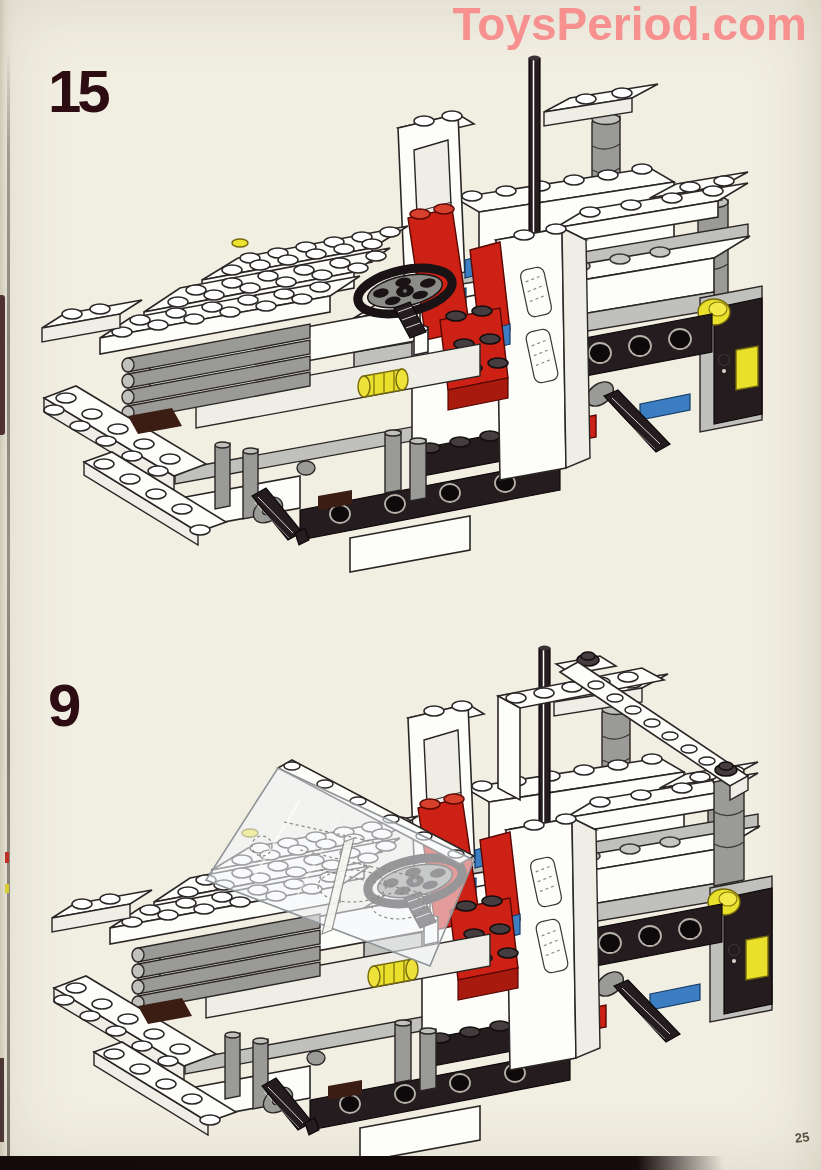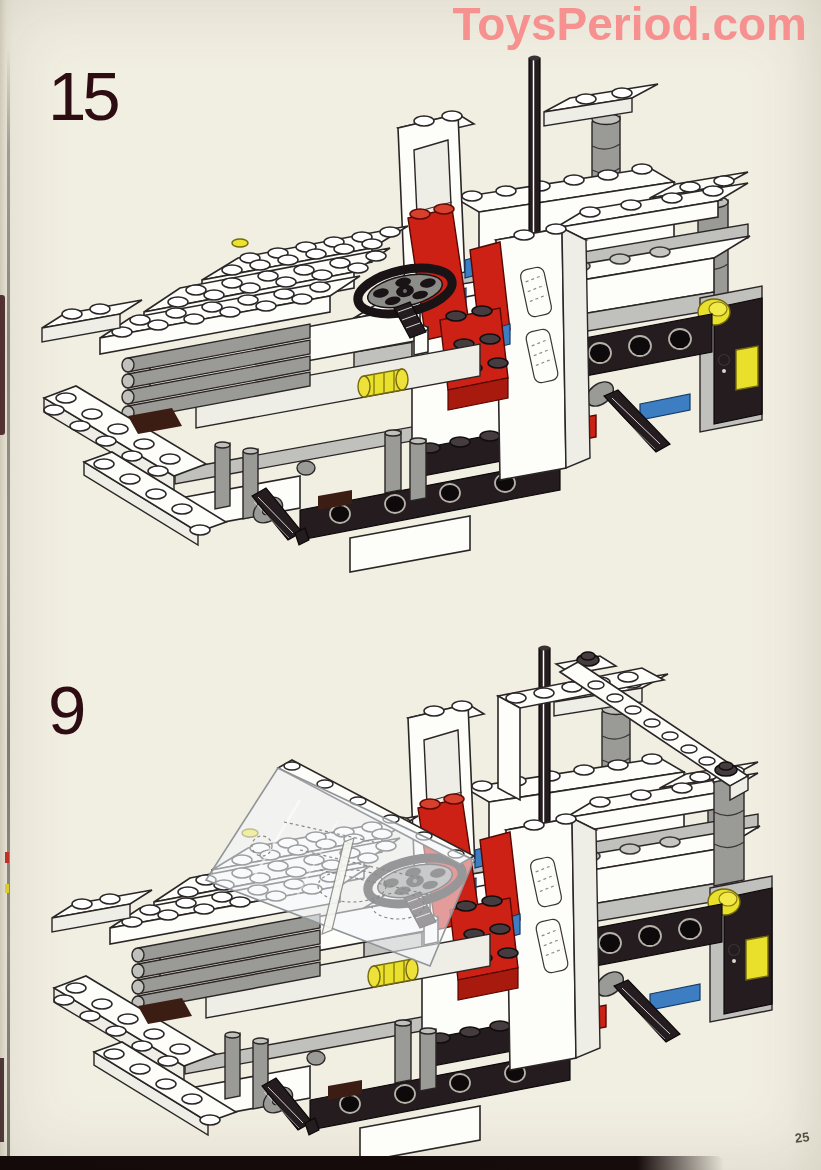--- a/index.html
+++ b/index.html
@@ -11,21 +11,21 @@
     box-shadow:inset 0 0 70px rgba(110,100,80,.18);
     font-family:"Liberation Sans", sans-serif;
   }
   .watermark{
     position:absolute;top:0px;right:14px;
     font-size:46px;font-weight:bold;letter-spacing:0px;
     color:#f7918f;line-height:1.05;margin-left:48px;
   }
   .step-label{
     position:absolute;left:48px;
-    font-size:69px;font-weight:normal;letter-spacing:-4px;
+    font-size:60px;font-weight:bold;letter-spacing:-4px;
     color:#2d0d12;line-height:1;
   }
   .step-15{top:62px;}
   .step-16{top:676px;}
   .page-number{
     position:absolute;top:1130px;right:12px;
     font-size:13px;font-weight:bold;color:#55503f;
     transform:rotate(-7deg);
   }
   .binding-line{

